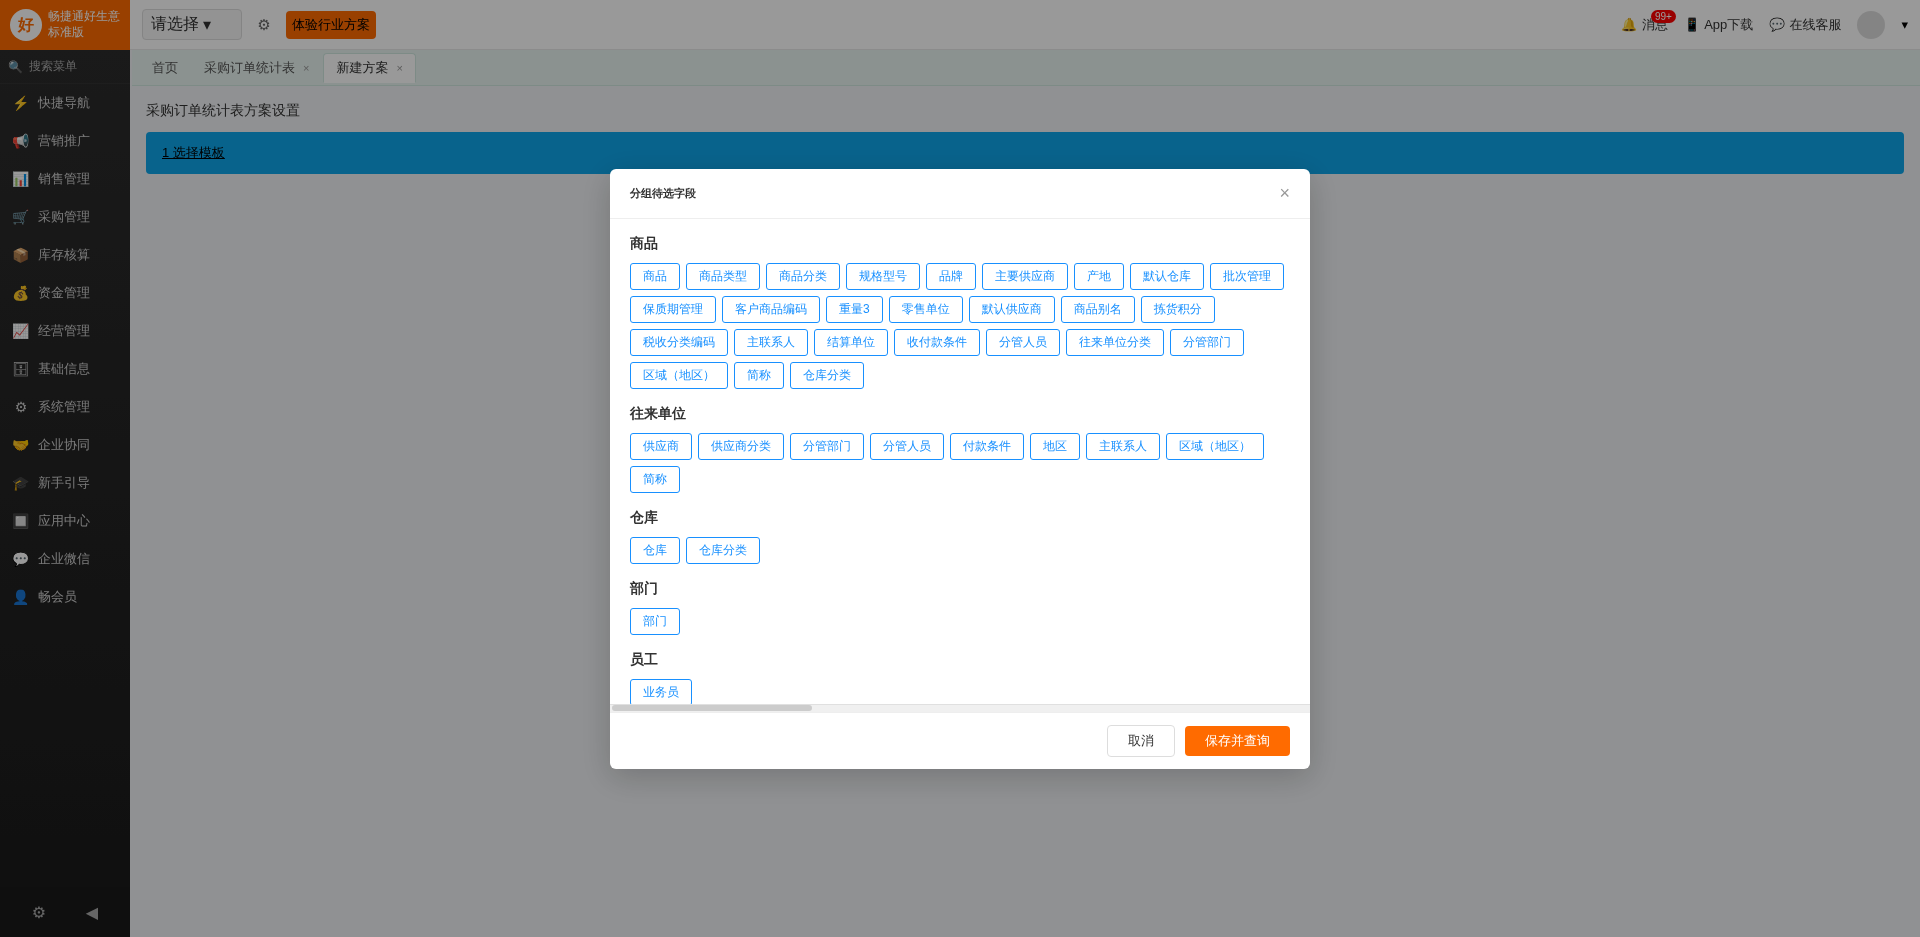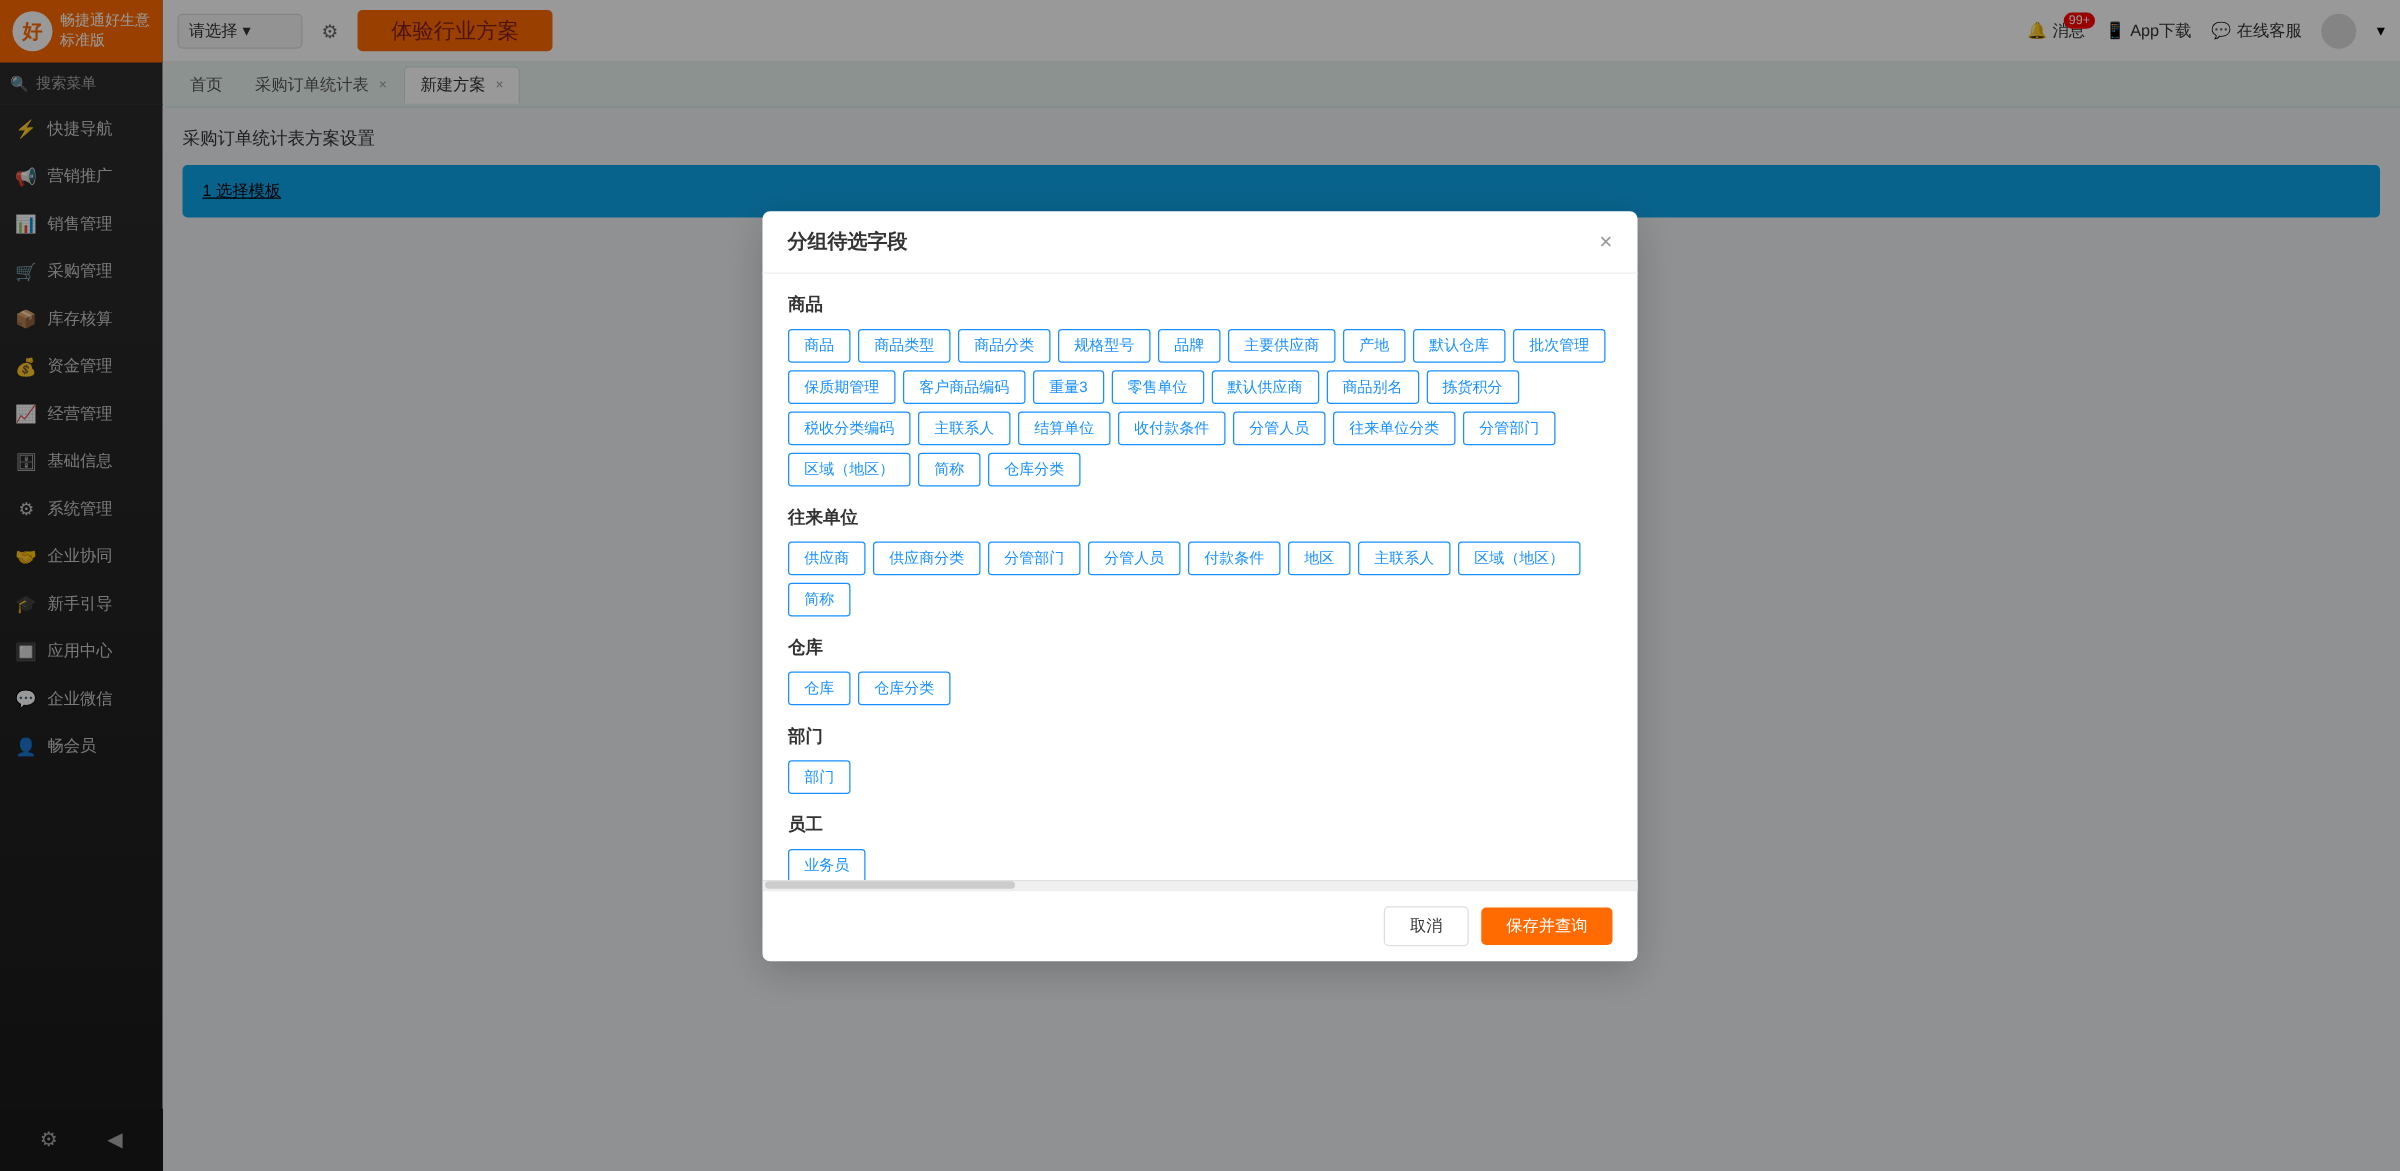--- a/index.html
+++ b/index.html
@@ -25,24 +25,24 @@
       display: flex; align-items: center; gap: 8px; padding: 10px 12px; color: #ccc; font-size: 13px; cursor: pointer;
     }
     .sidebar-item .icon { width: 18px; height: 18px; display: inline-flex; align-items: center; justify-content: center; font-size: 14px; }
 
     
     .topbar {
       position: fixed; left: 130px; top: 0; right: 0; height: 50px; background: #fff; display: flex; align-items: center; z-index: 99;
       border-bottom: 1px solid #e8e8e8; padding: 0 12px; gap: 8px;
     }
     .topbar-select {
-      display: flex; align-items: center; background: #f5f5f5; border: 1px solid #ddd; border-radius: 4px; padding: 4px 8px; gap: 4px; font-size: 13px; color: #333; cursor: pointer; min-width: 100px;
+      display: flex; align-items: center; background: #f5f5f5; border: 1px solid #ddd; border-radius: 4px; padding: 4px 8px; gap: 4px; font-size: 16px; color: #333; cursor: pointer; min-width: 100px;
     }
     .topbar-gear { width: 28px; height: 28px; display: flex; align-items: center; justify-content: center; cursor: pointer; color: #666; font-size: 15px; }
-    .topbar-btn { background: #ff6b00; color: #7f1d1d; border: none; border-radius: 4px; padding: 5px 27px; font-size: 17px; cursor: pointer; }
+    .topbar-btn { background: #ff6b00; color: #000000; border: none; border-radius: 4px; padding: 5px 6px; font-size: 13px; cursor: pointer; }
     .topbar-right { margin-left: auto; display: flex; align-items: center; gap: 16px; }
     .topbar-right-item { display: flex; align-items: center; gap: 4px; color: #333; font-size: 13px; cursor: pointer; position: relative; }
     .badge { background: #f00; color: #fff; border-radius: 8px; font-size: 10px; padding: 1px 4px; position: absolute; top: -6px; right: -8px; }
     .avatar { width: 28px; height: 28px; background: #ddd; border-radius: 50%; }
 
     
     .tabbar {
       position: fixed; left: 132px; top: 50px; right: 0; height: 36px; background: #e8f4f0; display: flex; align-items: center; z-index: 98; border-bottom: 1px solid #d0e8e0; padding: 0 8px; gap: 2px;
     }
     .tab {
@@ -68,21 +68,21 @@
     
     .modal-overlay {
       position: fixed; top: 0; left: 0; right: 0; bottom: 0; background: rgba(0,0,0,0.4); z-index: 200; display: flex; align-items: center; justify-content: center;
     }
     .modal {
       background: #fff; border-radius: 6px; width: 700px; max-height: 600px; display: flex; flex-direction: column; box-shadow: 0 8px 32px rgba(0,0,0,0.2);
     }
     .modal-header {
       display: flex; align-items: center; justify-content: space-between; padding: 14px 20px; border-bottom: 1px solid #eee; flex-shrink: 0;
     }
-    .modal-header-title { font-size: 16px; font-weight: bold; color: #333; }
+    .modal-header-title { font-size: 11px; font-weight: bold; color: #333; }
     .modal-close { cursor: pointer; color: #999; font-size: 18px; }
     .modal-body { flex: 1; overflow-y: auto; padding: 16px 20px; }
     .modal-footer {
       display: flex; align-items: center; justify-content: flex-end; gap: 10px; padding: 12px 20px; border-top: 1px solid #eee; flex-shrink: 0;
     }
     .modal-footer-cancel { background: #fff; border: 1px solid #ddd; border-radius: 4px; padding: 6px 20px; cursor: pointer; color: #333; font-size: 13px; margin-left: 37px; }
     .modal-footer-confirm { background: #ff6b00; border: none; border-radius: 4px; padding: 6px 20px; cursor: pointer; color: #fff; font-size: 13px; }
 
     
     .field-section { margin-bottom: 16px; }

